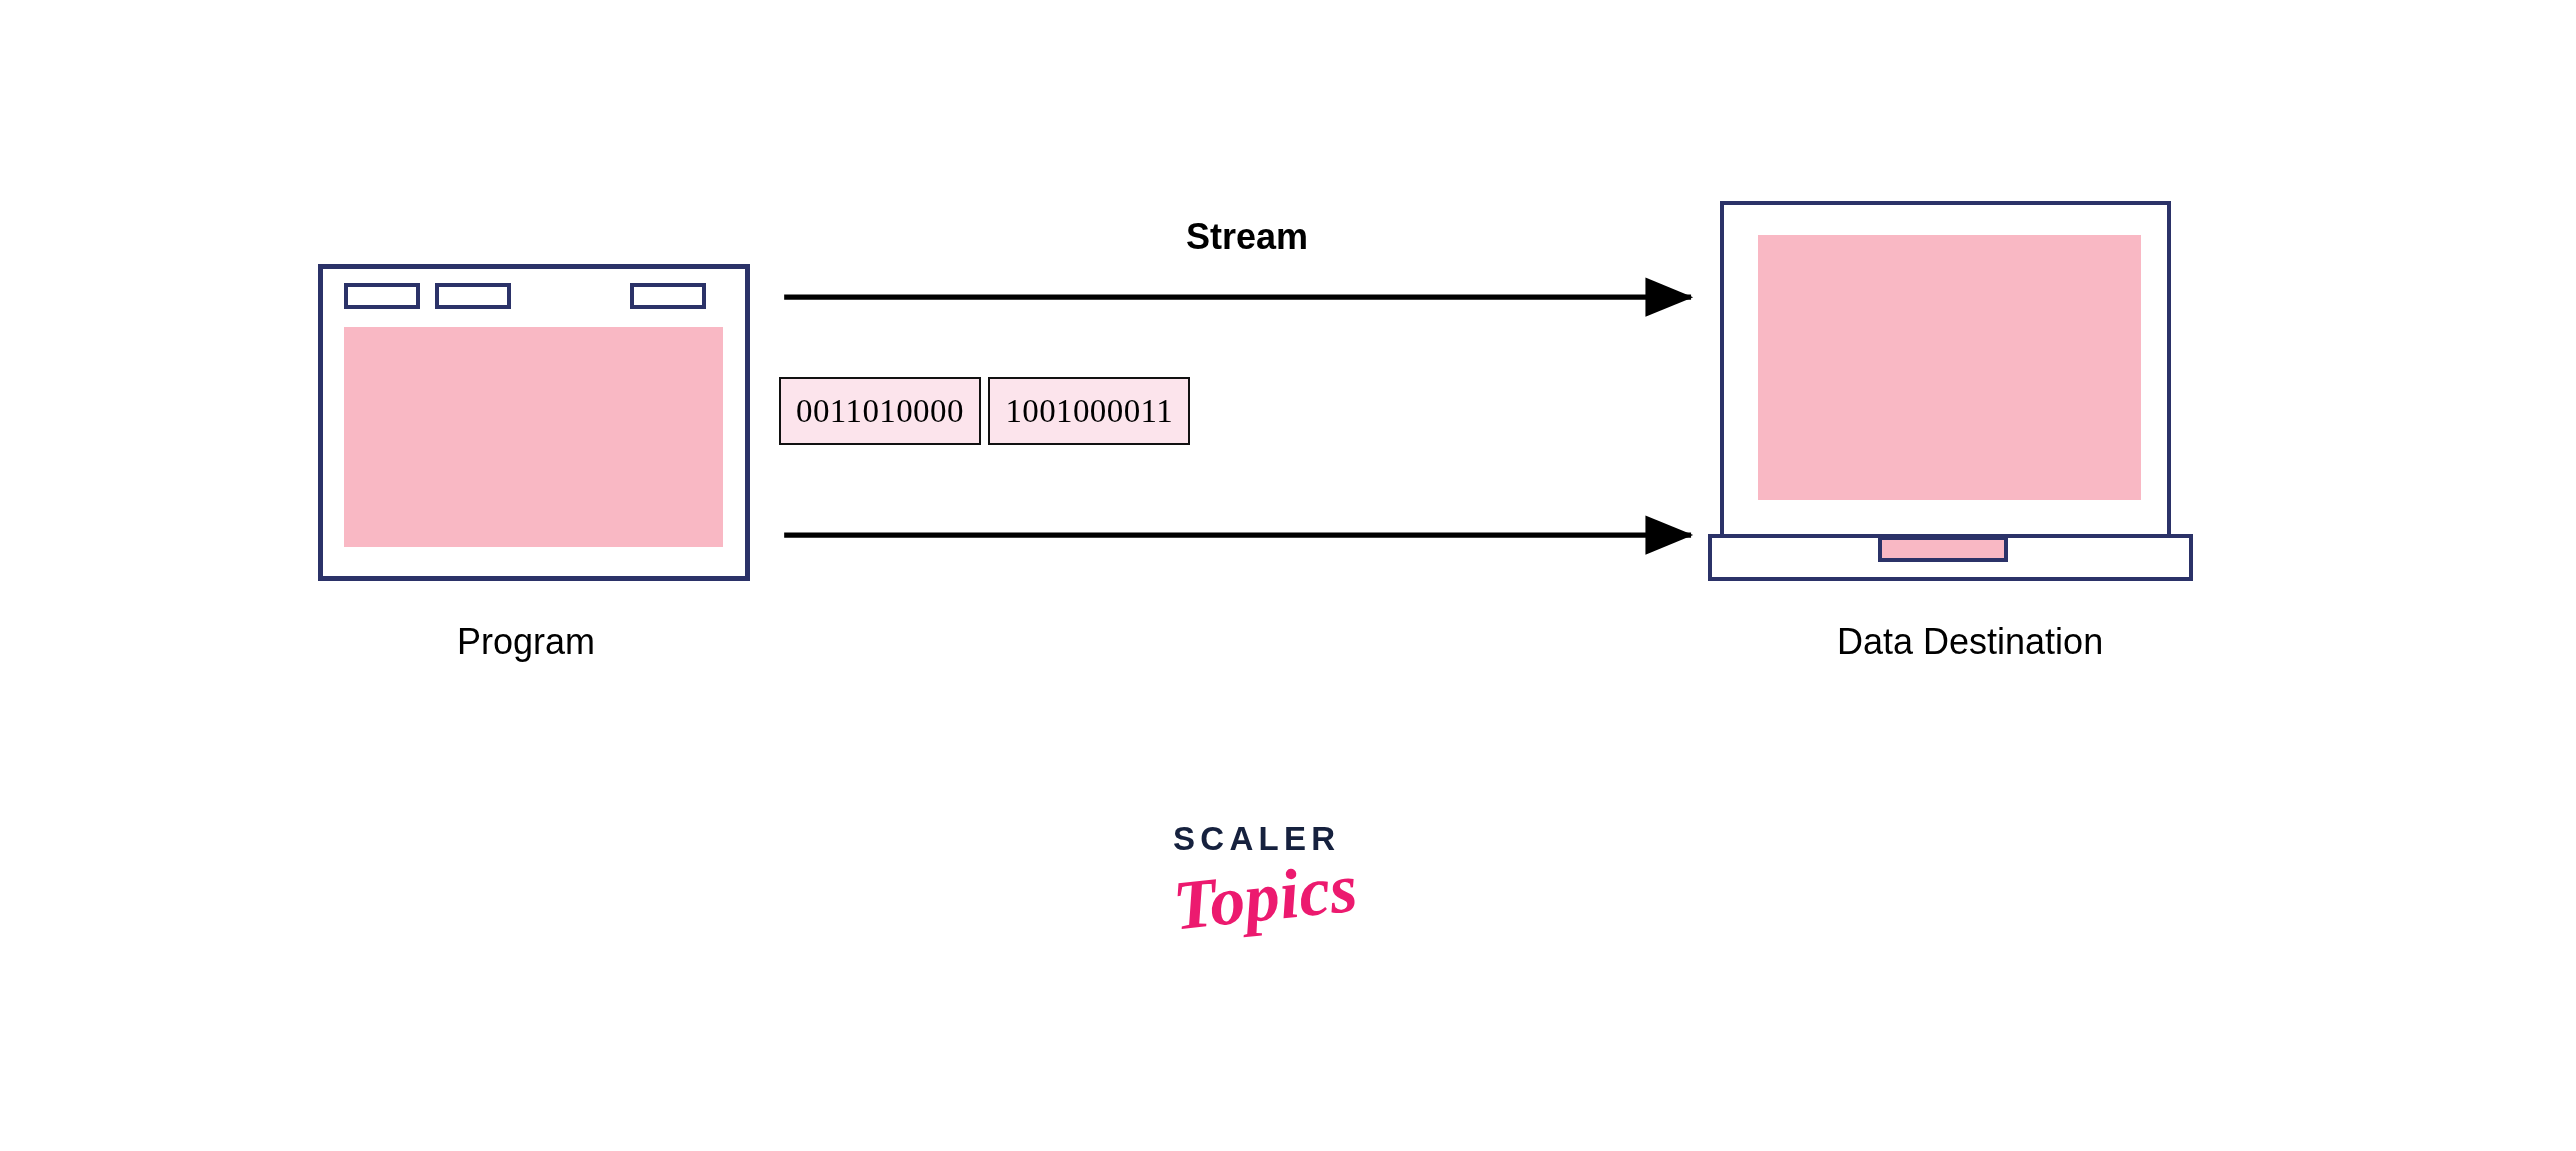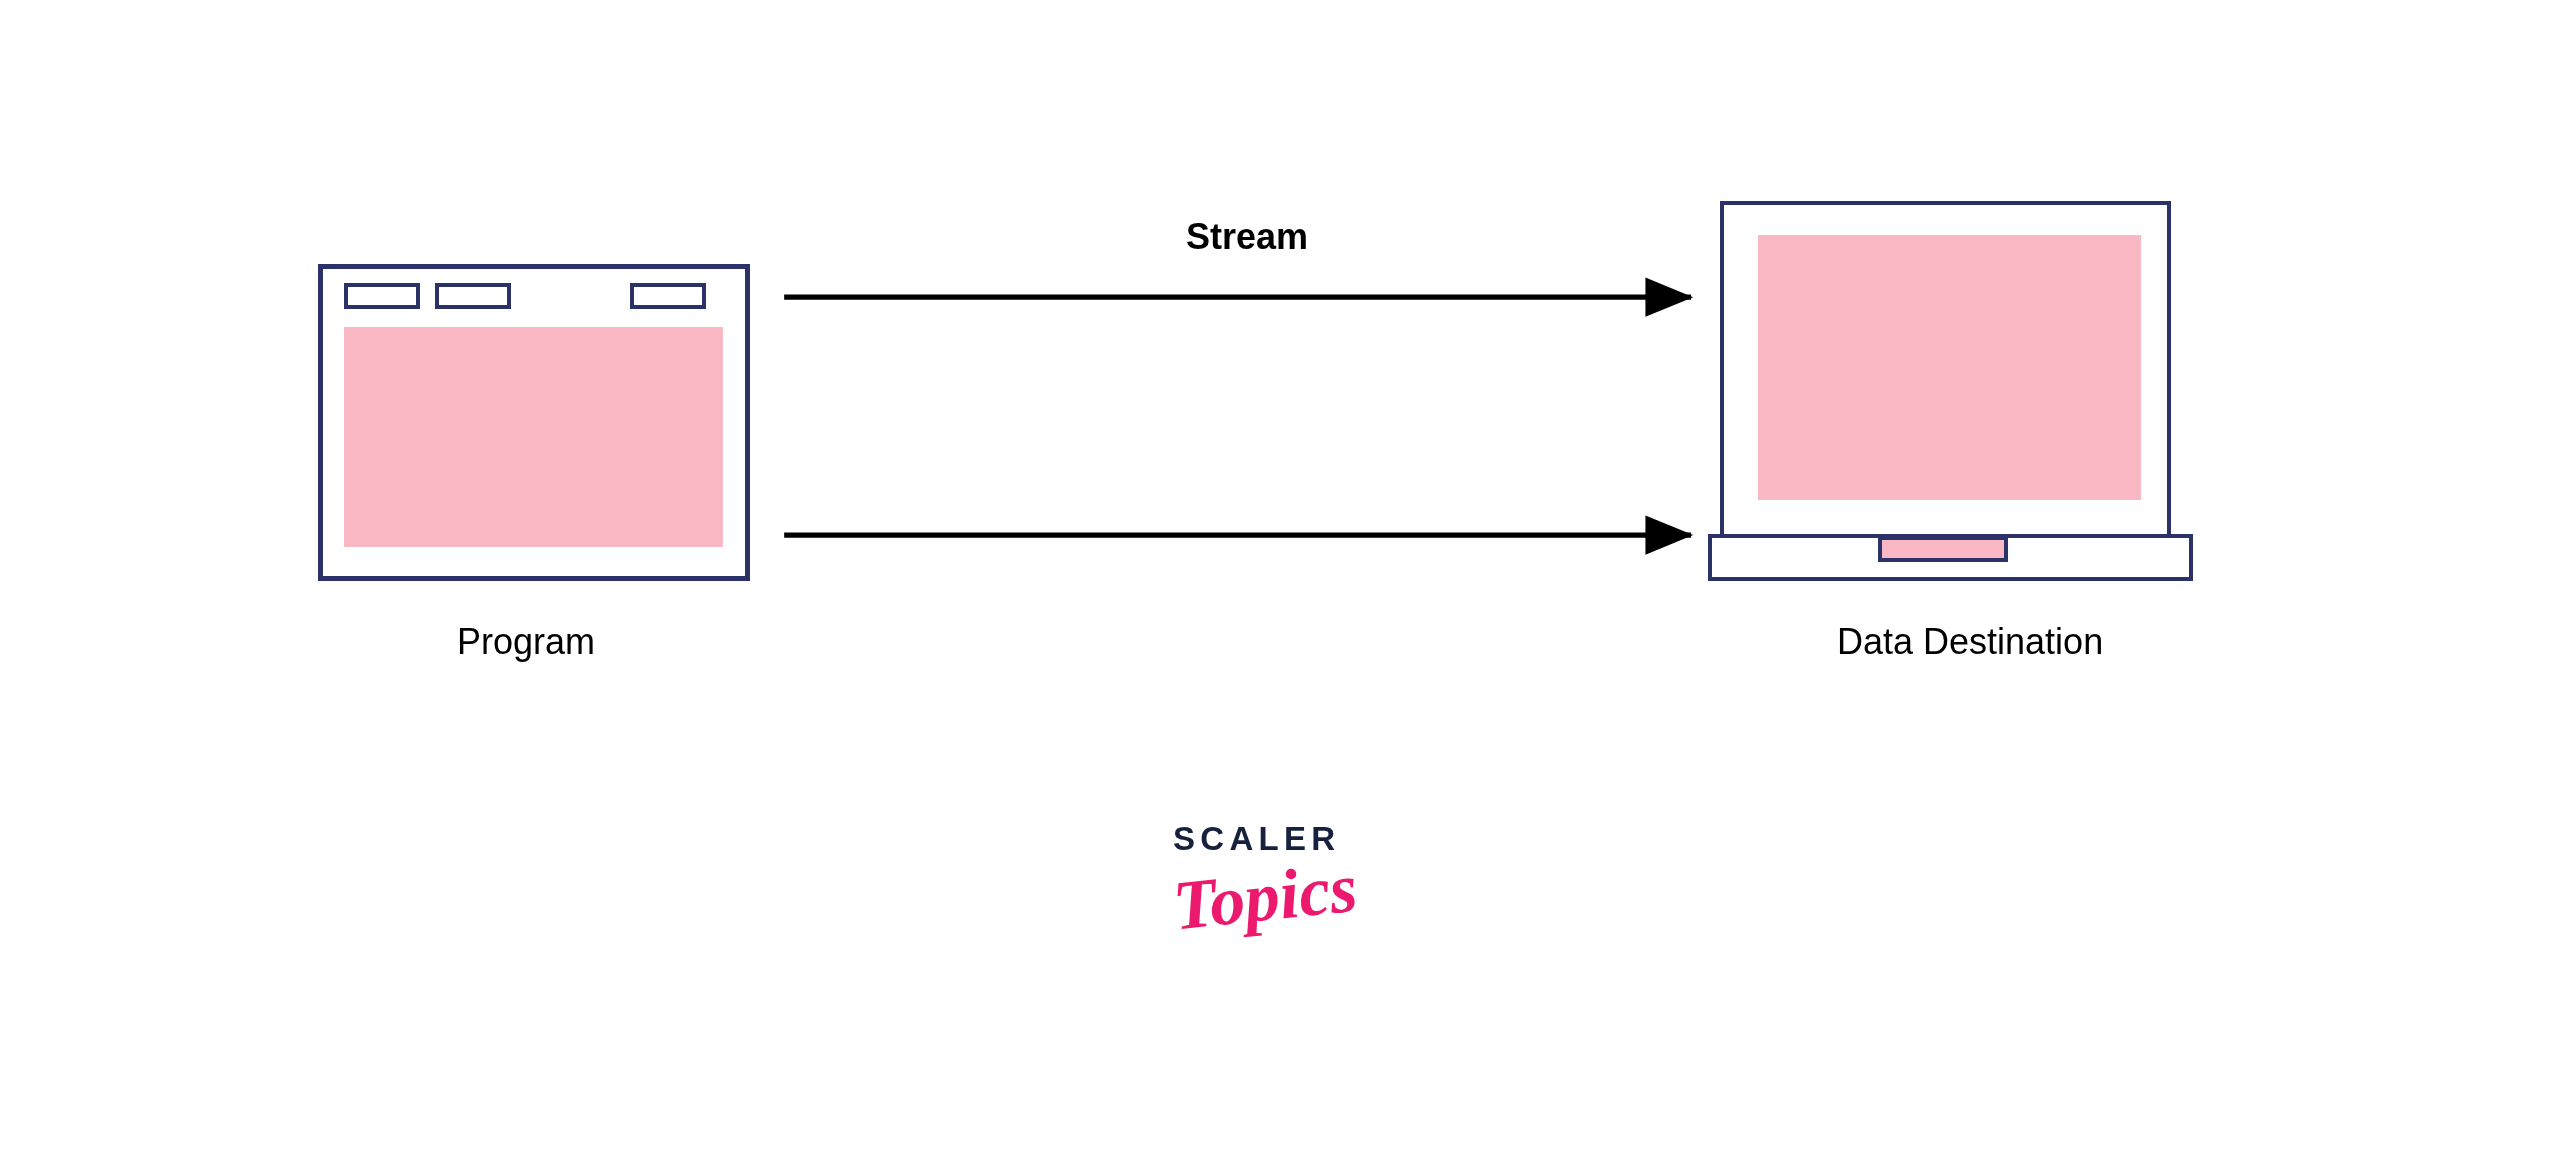--- a/index.html
+++ b/index.html
@@ -217,20 +217,22 @@
         <path d="M0,0.3 L9,4 L0,7.7 Z" fill="#000000"></path>
       </marker>
     </defs>
     <line x1="1035" y1="392" x2="2232" y2="392" stroke="#000000" stroke-width="7" marker-end="url(#ah)"></line>
     <line x1="1035" y1="706" x2="2232" y2="706" stroke="#000000" stroke-width="7" marker-end="url(#ah)"></line>
   </svg>
 
   <div class="stream-label">Stream</div>
 
   <div class="packets">
+    <div class="packet">0011010000</div>
+    <div class="packet">1001000011</div>
   </div>
 
   <div class="caption program">Program</div>
   <div class="caption dest">Data Destination</div>
 
   <div class="logo">
     <div class="logo-scaler">SCALER</div>
     <div class="logo-topics">Topics</div>
   </div>
 

